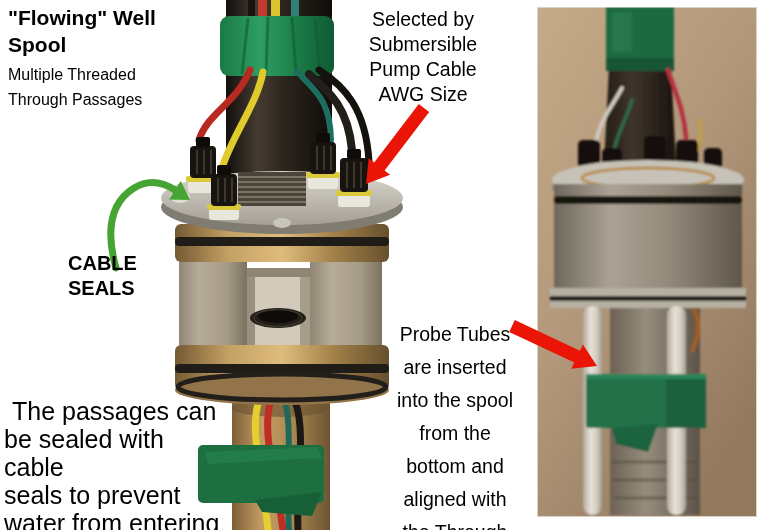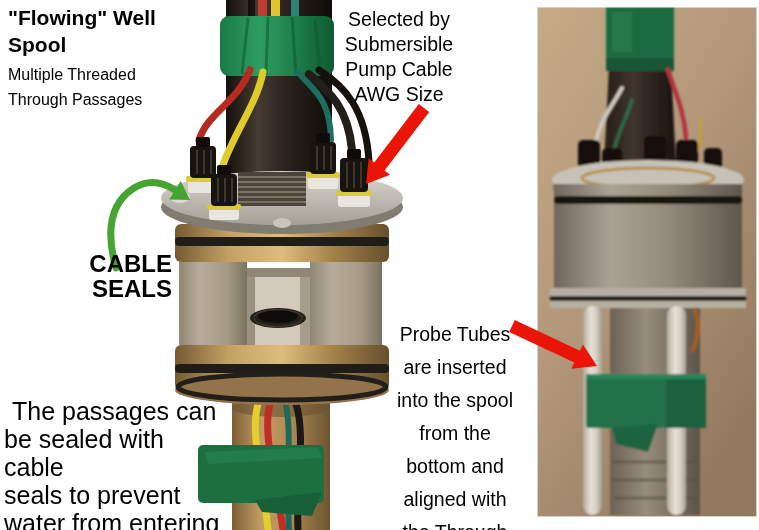--- a/index.html
+++ b/index.html
@@ -6,22 +6,22 @@
   body{
     width:759px;height:530px;position:relative;overflow:hidden;
     background:#ffffff;
     font-family:"Liberation Sans", sans-serif;
     color:#000;
   }
   .art{position:absolute;left:0;top:0;}
   .txt{position:absolute;white-space:pre-line;color:#000;}
   .t-title{left:8px;top:4px;width:225px;font-size:21px;line-height:27px;font-weight:700;}
   .t-sub{left:8px;top:62px;width:225px;font-size:16px;line-height:25px;}
-  .t-awg{left:320px;top:7px;width:158px;font-size:19.5px;line-height:25px;text-align:center;}
-  .t-seals{left:68px;top:251px;width:104px;font-size:24px;line-height:25px;font-weight:700;text-align:right;}
+  .t-awg{left:344px;top:7px;width:158px;font-size:19.5px;line-height:25px;text-align:center;}
+  .t-seals{left:68px;top:251px;width:104px;font-size:20px;line-height:25px;font-weight:700;text-align:left;}
   .t-pass{left:4px;top:397px;width:218px;font-size:25px;line-height:28px;text-indent:8px;}
   .t-probe{left:381px;top:318px;width:148px;font-size:19.5px;line-height:33px;text-align:center;}
 </style>
 </head>
 <body>
 
 <svg class="art" width="759" height="530" viewBox="0 0 759 530">
   <defs>
     <linearGradient id="gPipe" x1="0" y1="0" x2="1" y2="0">
       <stop offset="0" stop-color="#14100d"></stop>

